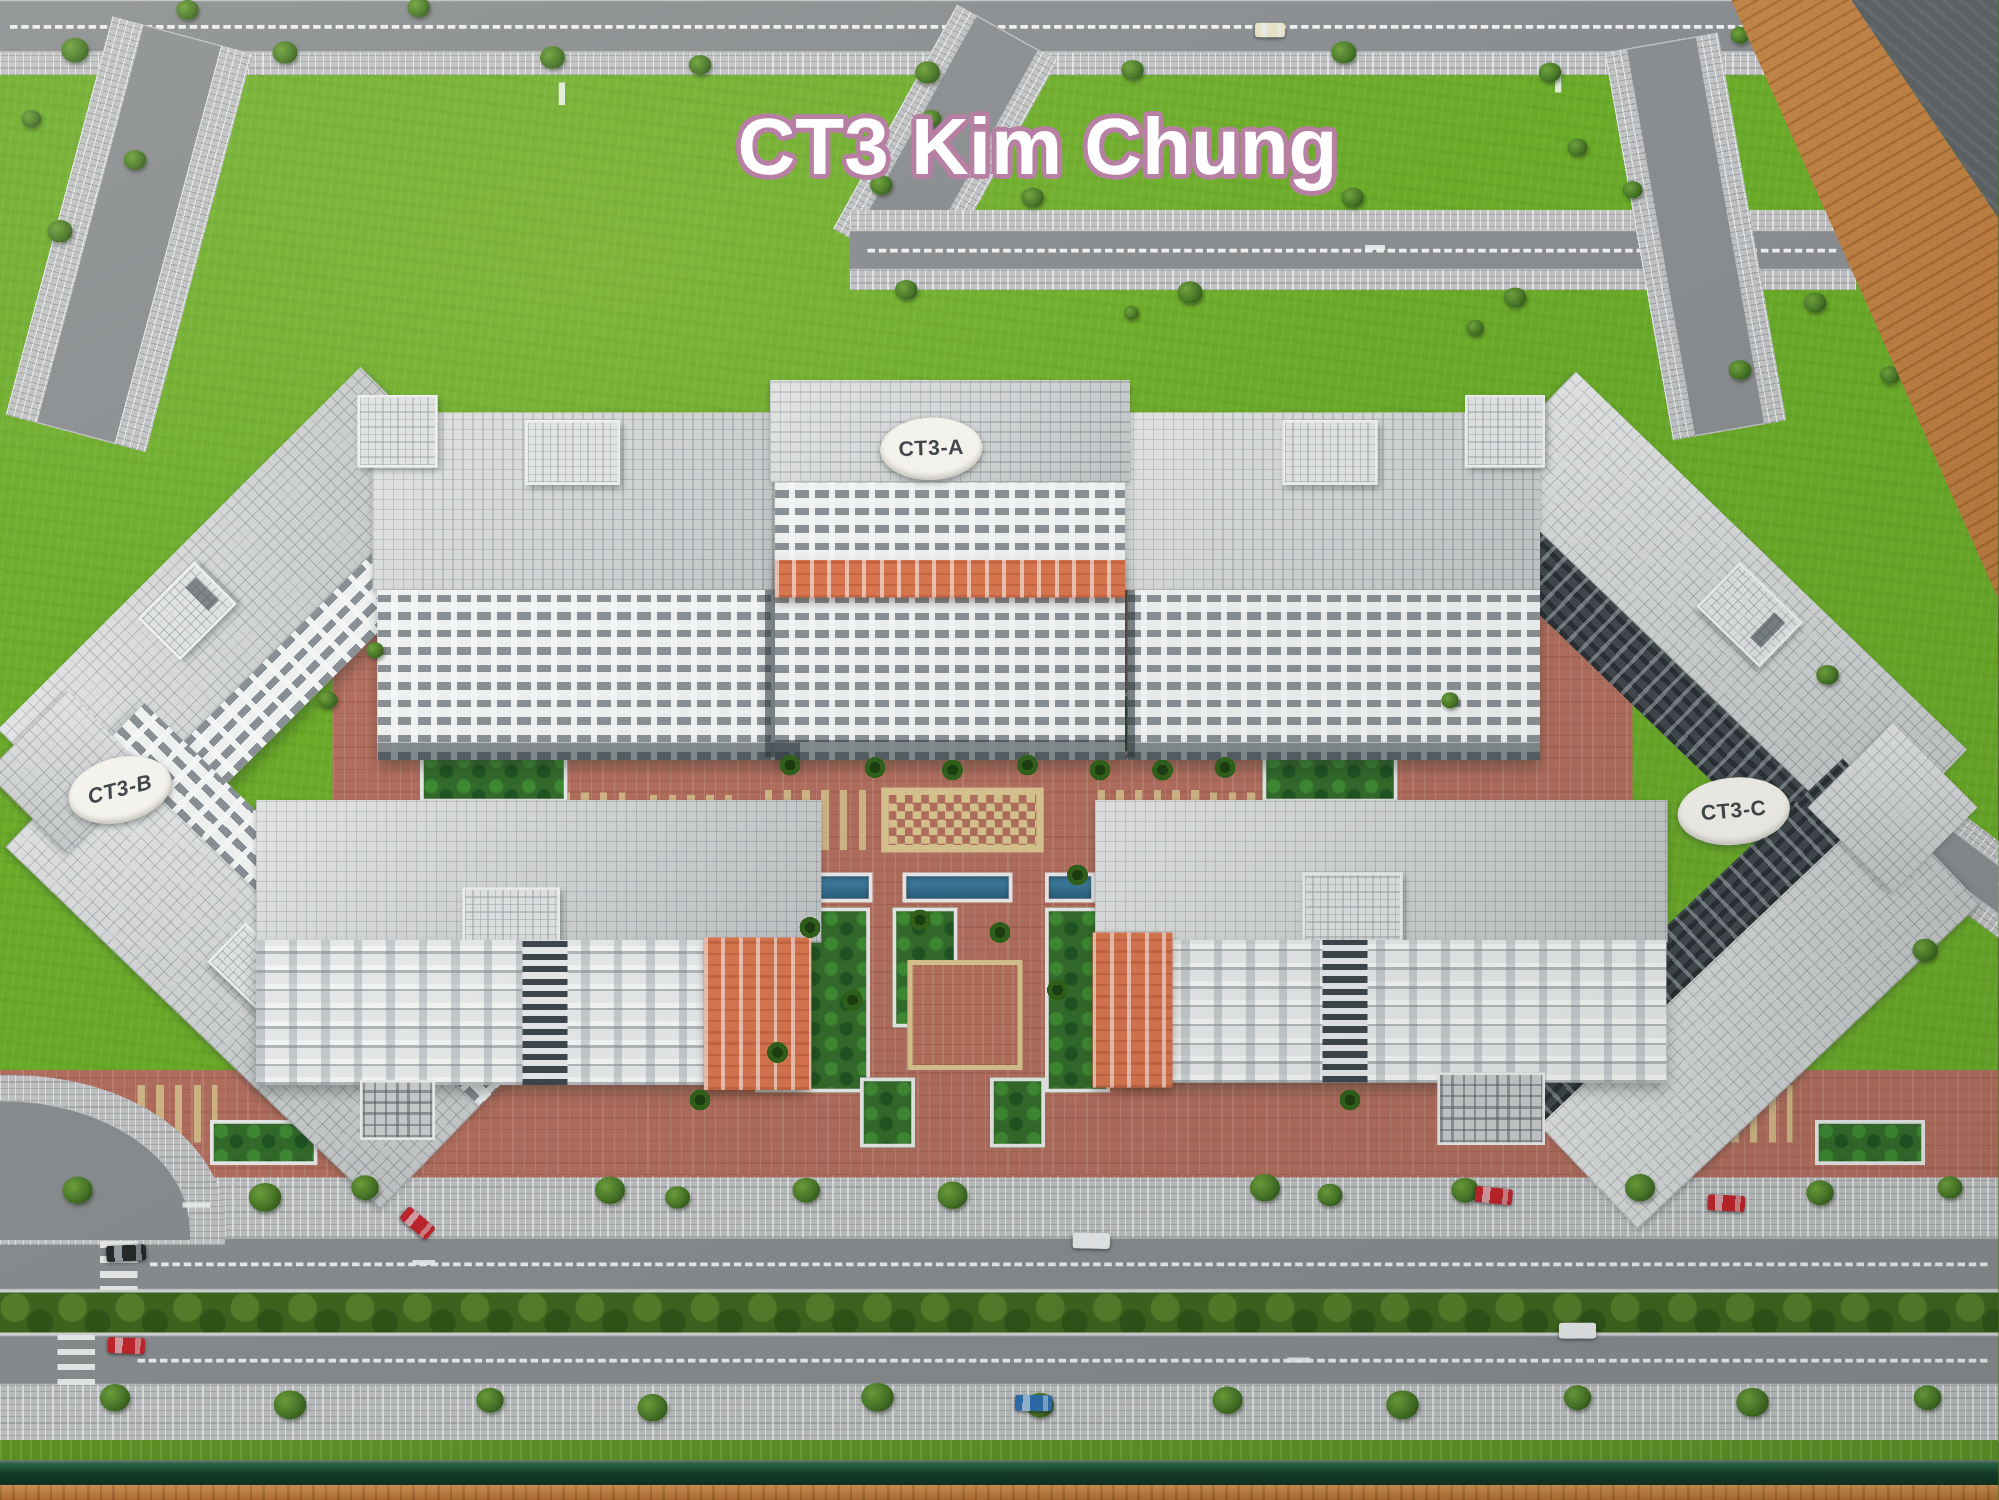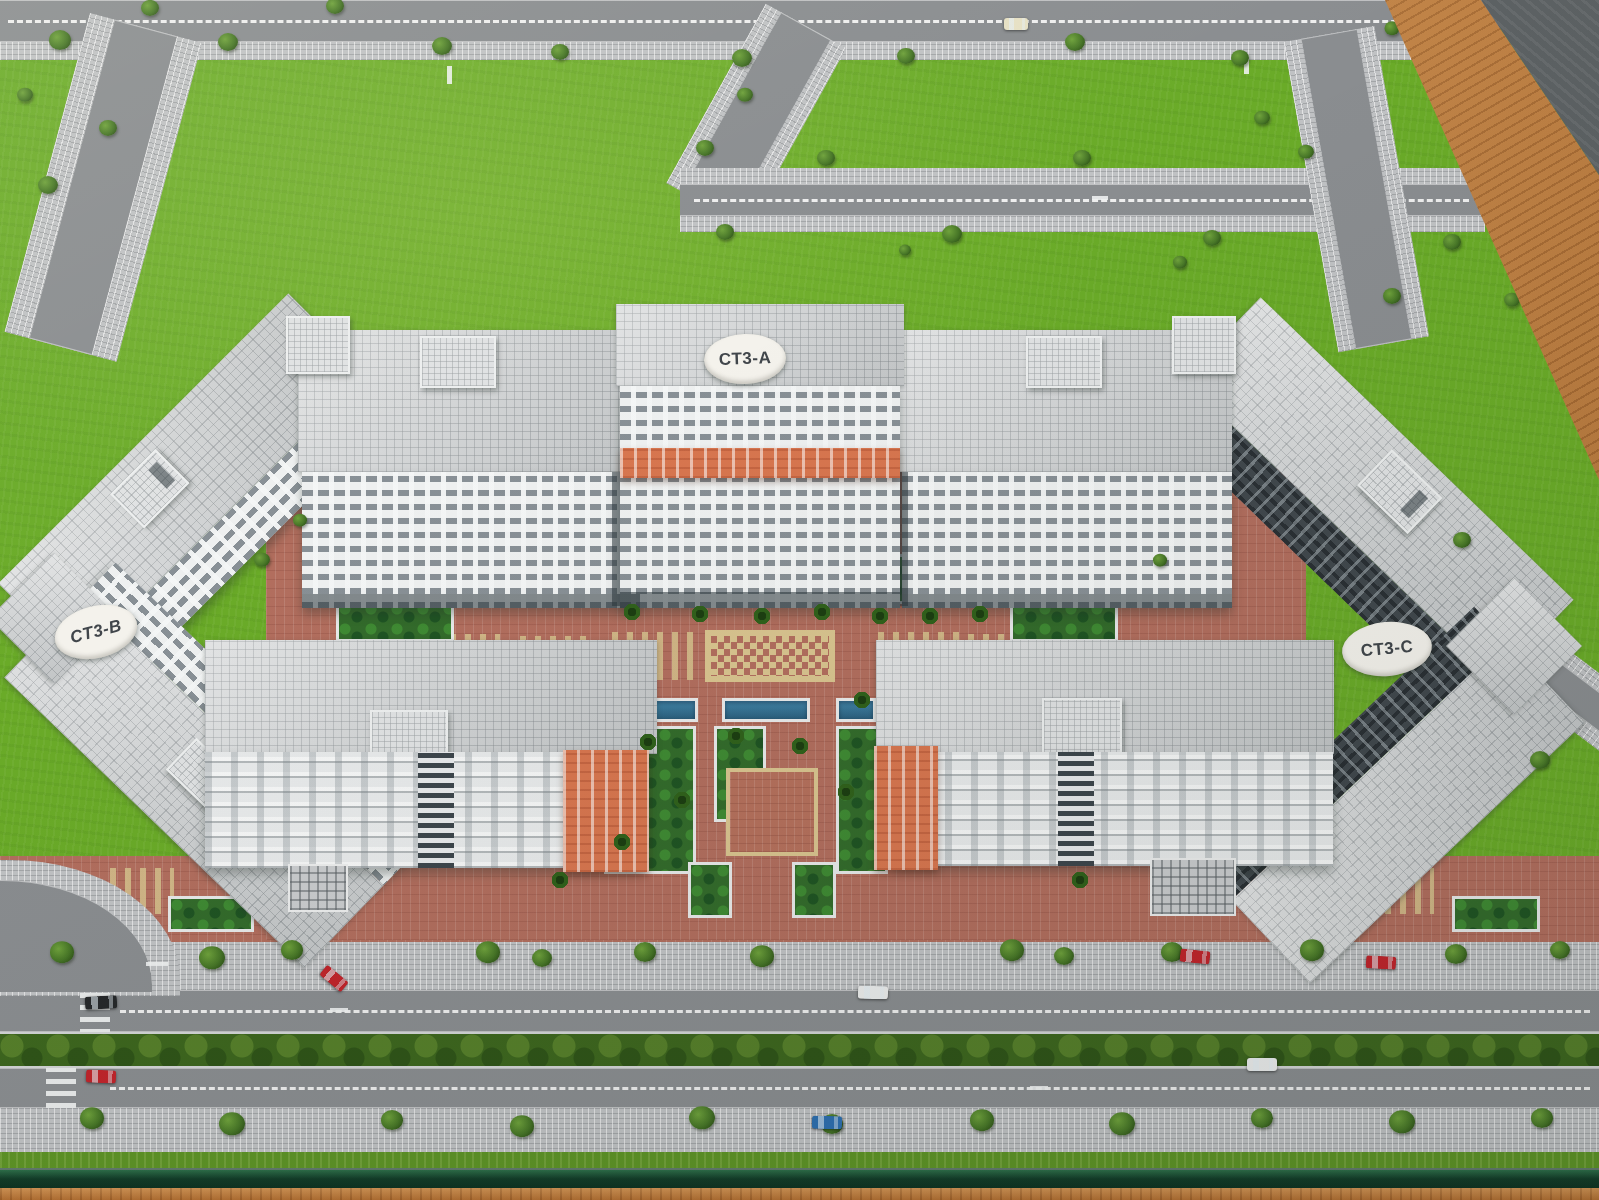--- a/index.html
+++ b/index.html
@@ -361,15 +361,16 @@
       <div class="car" style="left: 812px; top: 1116px; width: 30px; height: 13px; background-color: rgb(45, 111, 176); transform: rotate(1deg);"></div>
       <div class="car" style="left: 1004px; top: 18px; width: 24px; height: 12px; background-color: rgb(230, 224, 196); transform: rotate(0deg);"></div>
     </div>
 
   <div class="woodCorner"></div>
   <div class="floorCorner"></div>
 
   <div class="lighting"></div>
 
   <div class="titleBox">
+    <span class="titleLine titleLine2" style="position:relative;">CT3 Kim Chung</span>
   </div>
 
 </div>
 
 </body></html>

